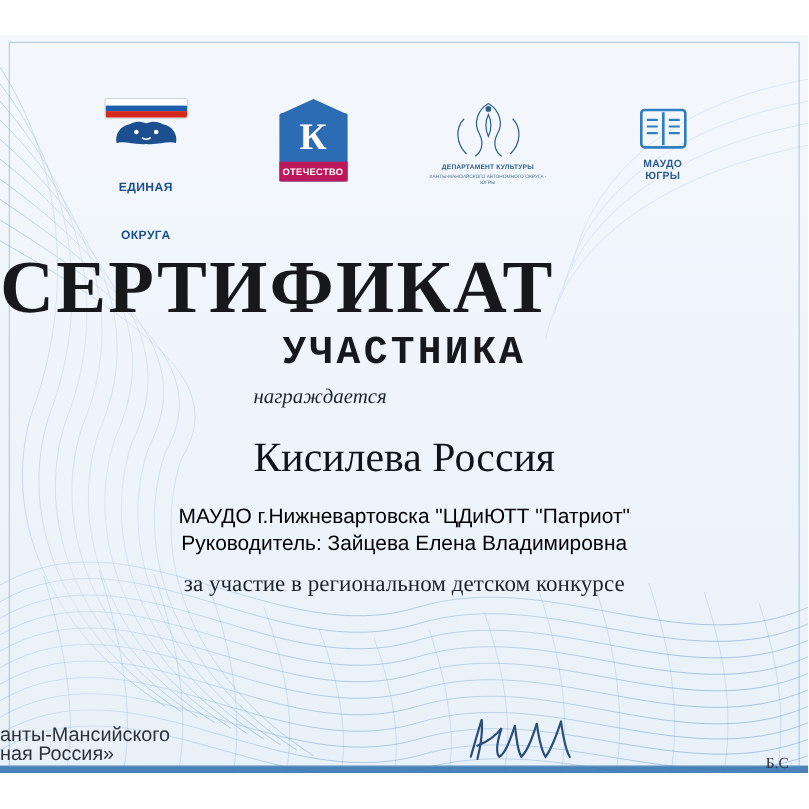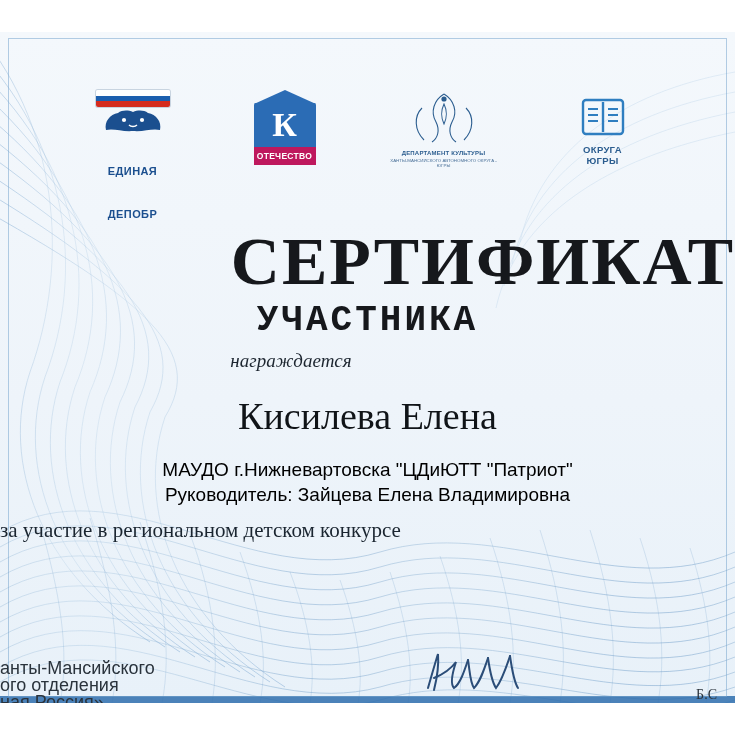--- a/index.html
+++ b/index.html
@@ -192,21 +192,21 @@
     color: #2b5d8f;
     line-height: 11px;
     letter-spacing: 0.3px;
   }
 
   
   .title {
     position: absolute;
     top: 190px;
     width: 735px;
-    text-align: right;
+    text-align: left;
     font-family: "Liberation Serif", serif;
     font-size: 68px;
     font-weight: bold;
     letter-spacing: 2px;
     color: #16181c;
     z-index: 10;
     white-space: nowrap;
   }
   .subtitle {
     position: absolute;
@@ -249,20 +249,21 @@
     font-family: "Liberation Sans", sans-serif;
     font-size: 19px;
     line-height: 25px;
     color: #000000;
     z-index: 12;
   }
   .reason {
     position: absolute;
     top: 482px;
     width: 735px;
+    text-align: center;
     font-family: "Liberation Serif", serif;
     font-size: 21px;
     line-height: 32px;
     color: #1a2530;
     z-index: 10;
   }
 
   
   .footer-left {
     position: absolute;
@@ -385,21 +386,21 @@
         </div>
         <div class="er-bear">
           <svg width="70" height="26" viewBox="0 0 70 26">
             <path d="M8,22 C6,14 12,6 20,5 C24,2 30,2 35,4 C40,2 46,2 50,5 C58,6 64,14 62,22 C54,20 46,24 35,23 C24,24 16,20 8,22 Z" fill="#1b4f8f"></path>
             <circle cx="26" cy="12" r="2.1" fill="#ffffff"></circle>
             <circle cx="44" cy="12" r="2.1" fill="#ffffff"></circle>
             <path d="M31,17 C33,19 37,19 39,17" stroke="#ffffff" stroke-width="1.4" fill="none"></path>
           </svg>
         </div>
         <div class="er-text">ЕДИНАЯ</div>
-        <div class="er-text">ДЕПОБР</div>
+        <div class="er-text">ОКРУГА</div>
       </div>
 
       <div class="logo">
         <div style="height:13px"></div>
         <div class="ot-box">
           <div class="ot-roof"></div>
           <div class="ot-k">К</div>
           <div class="ot-label">ОТЕЧЕСТВО</div>
         </div>
       </div>
@@ -427,43 +428,42 @@
             <rect x="3" y="6" width="40" height="34" rx="3" fill="none" stroke="#2f7ec0" stroke-width="2.4"></rect>
             <line x1="23" y1="8" x2="23" y2="38" stroke="#2f7ec0" stroke-width="2.4"></line>
             <line x1="8" y1="15" x2="18" y2="15" stroke="#2f7ec0" stroke-width="2"></line>
             <line x1="8" y1="21" x2="18" y2="21" stroke="#2f7ec0" stroke-width="2"></line>
             <line x1="8" y1="27" x2="18" y2="27" stroke="#2f7ec0" stroke-width="2"></line>
             <line x1="28" y1="15" x2="38" y2="15" stroke="#2f7ec0" stroke-width="2"></line>
             <line x1="28" y1="21" x2="38" y2="21" stroke="#2f7ec0" stroke-width="2"></line>
             <line x1="28" y1="27" x2="38" y2="27" stroke="#2f7ec0" stroke-width="2"></line>
           </svg>
         </div>
-        <div class="dy-text">ОКРУГА</div>
+        <div class="dy-text">МАУДО</div>
         <div class="dy-text">ЮГРЫ</div>
       </div>
 
     </div>
 
     <div class="title">СЕРТИФИКАТ</div>
     <div class="subtitle">УЧАСТНИКА</div>
     <div class="awarded">награждается</div>
-    <div class="recipient">Кисилева Елена</div>
+    <div class="recipient">Кисилева Россия</div>
 
     <div class="org-lines">
       <div>МАУДО г.Нижневартовска "ЦДиЮТТ "Патриот"</div>
       <div>Руководитель: Зайцева Елена Владимировна</div>
     </div>
 
     <div class="reason">
       <div>за участие в региональном детском конкурсе</div>
     </div>
 
     <div class="footer-left">
       <div>анты-Мансийского</div>
-      <div>ого отделения</div>
       <div>ная Россия»</div>
     </div>
 
     <div class="signature">
       <svg width="150" height="60" viewBox="0 0 150 60">
         <g fill="none" stroke="#2b4d78" stroke-width="2" stroke-linecap="round">
           <path d="M10,44 C14,30 18,16 20,10 C21,22 18,38 16,46"></path>
           <path d="M16,34 C26,30 32,26 38,18 C34,30 32,40 36,44 C42,40 46,28 50,16"></path>
           <path d="M50,16 C52,28 52,38 56,44 C62,38 66,26 70,14"></path>
           <path d="M70,14 C72,28 74,38 78,44 C84,36 88,24 92,12"></path>

